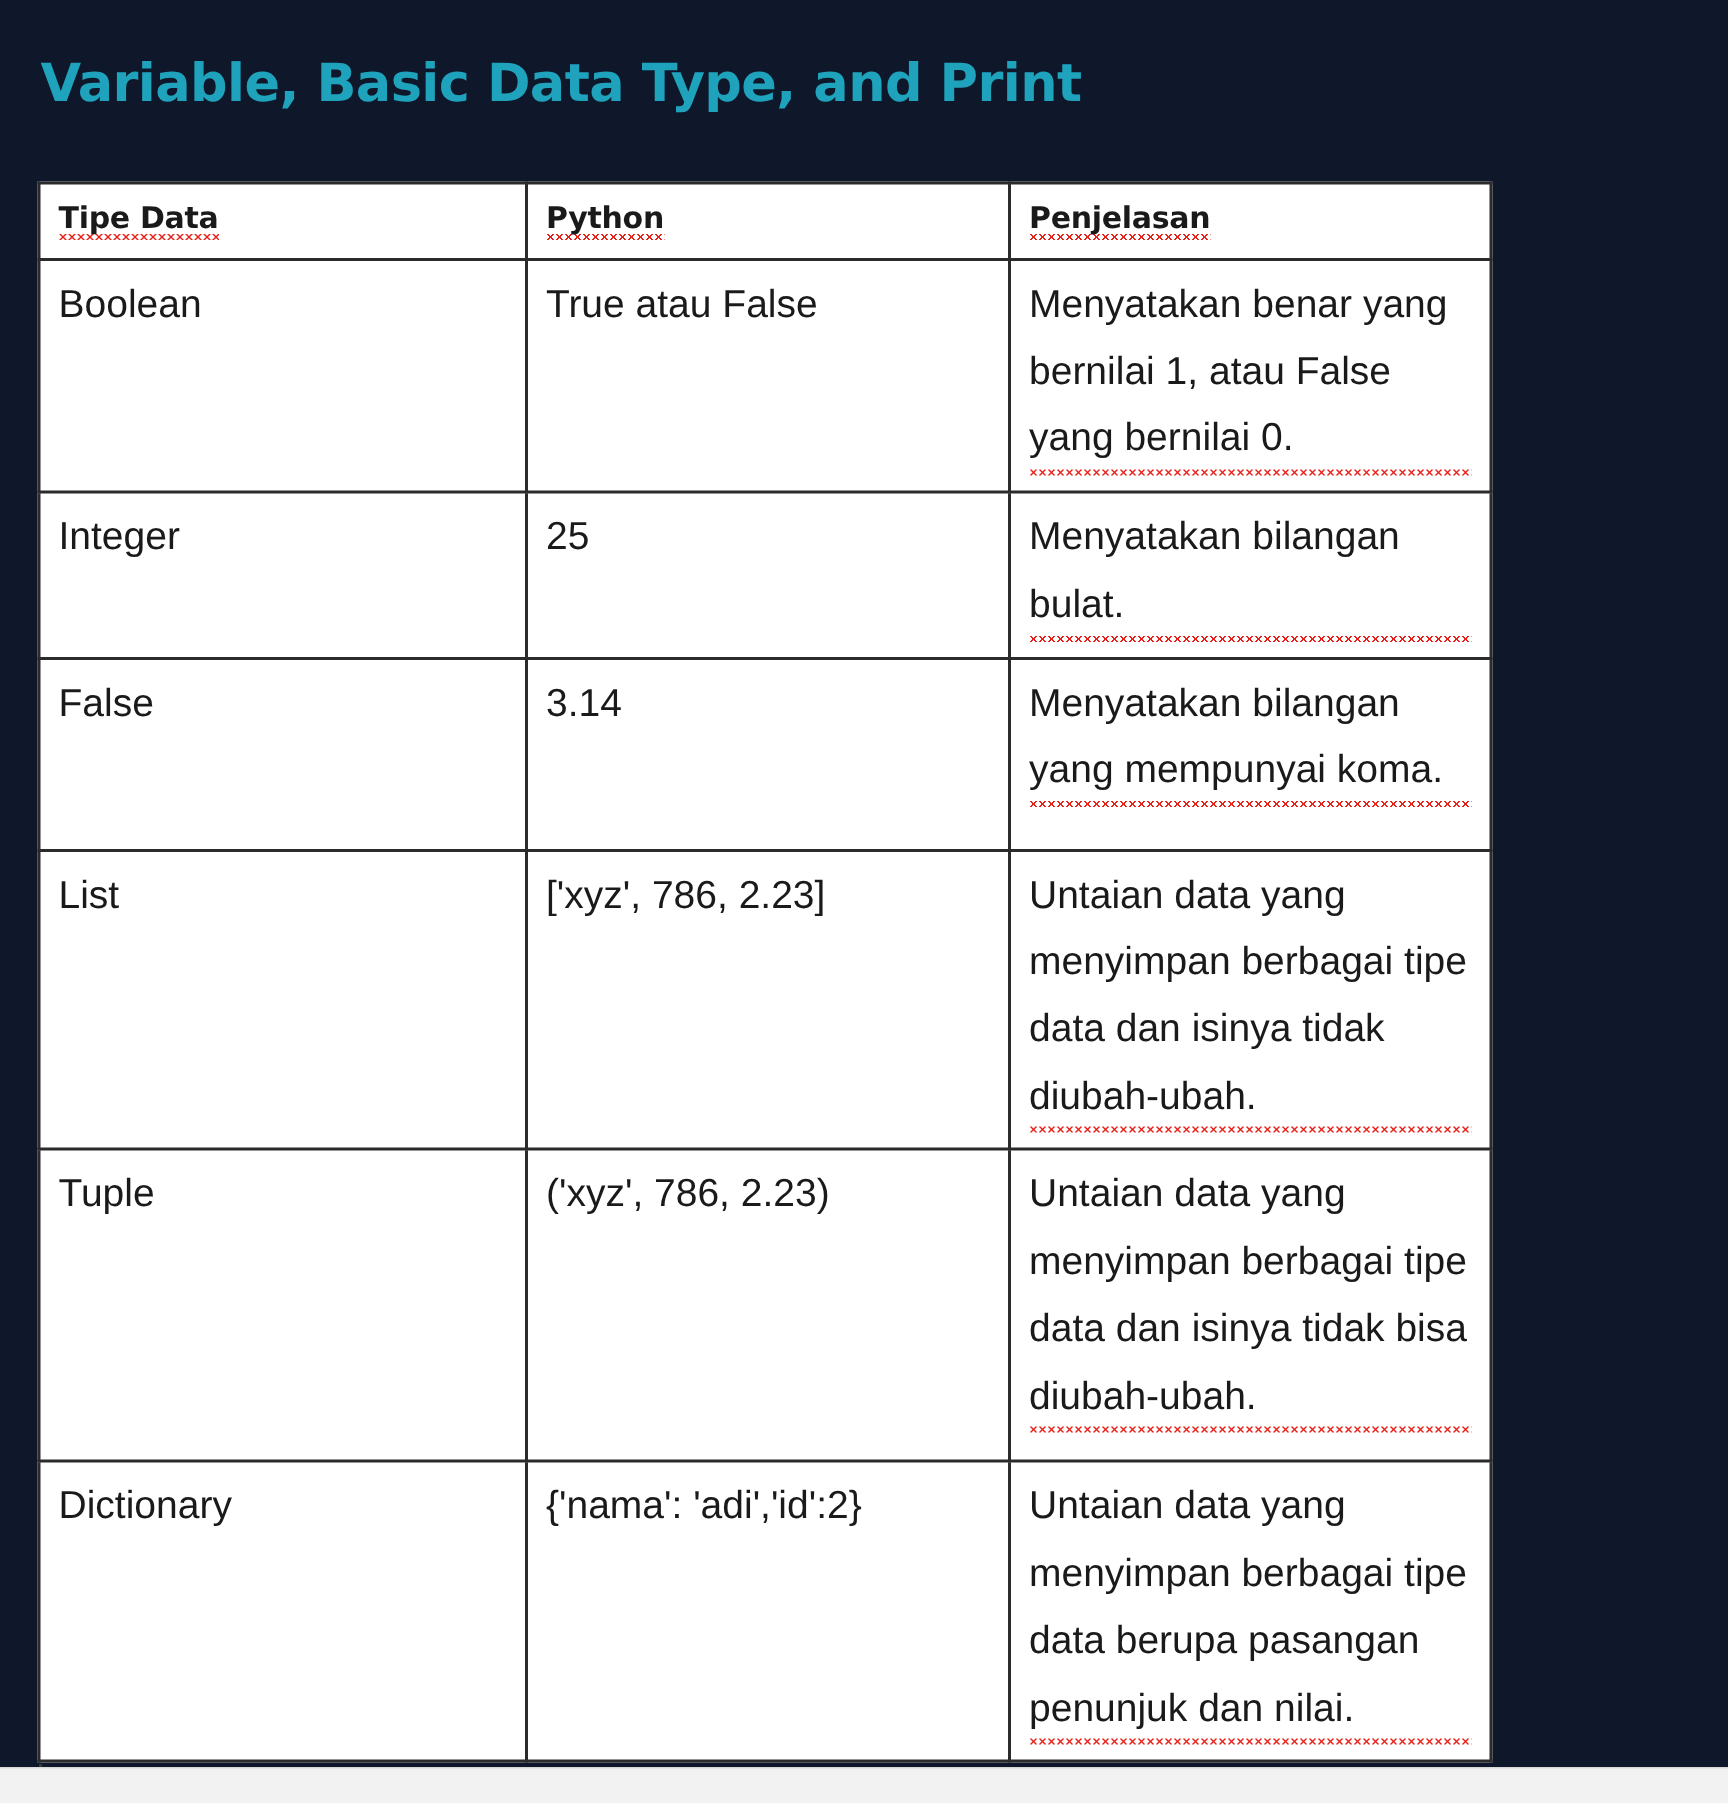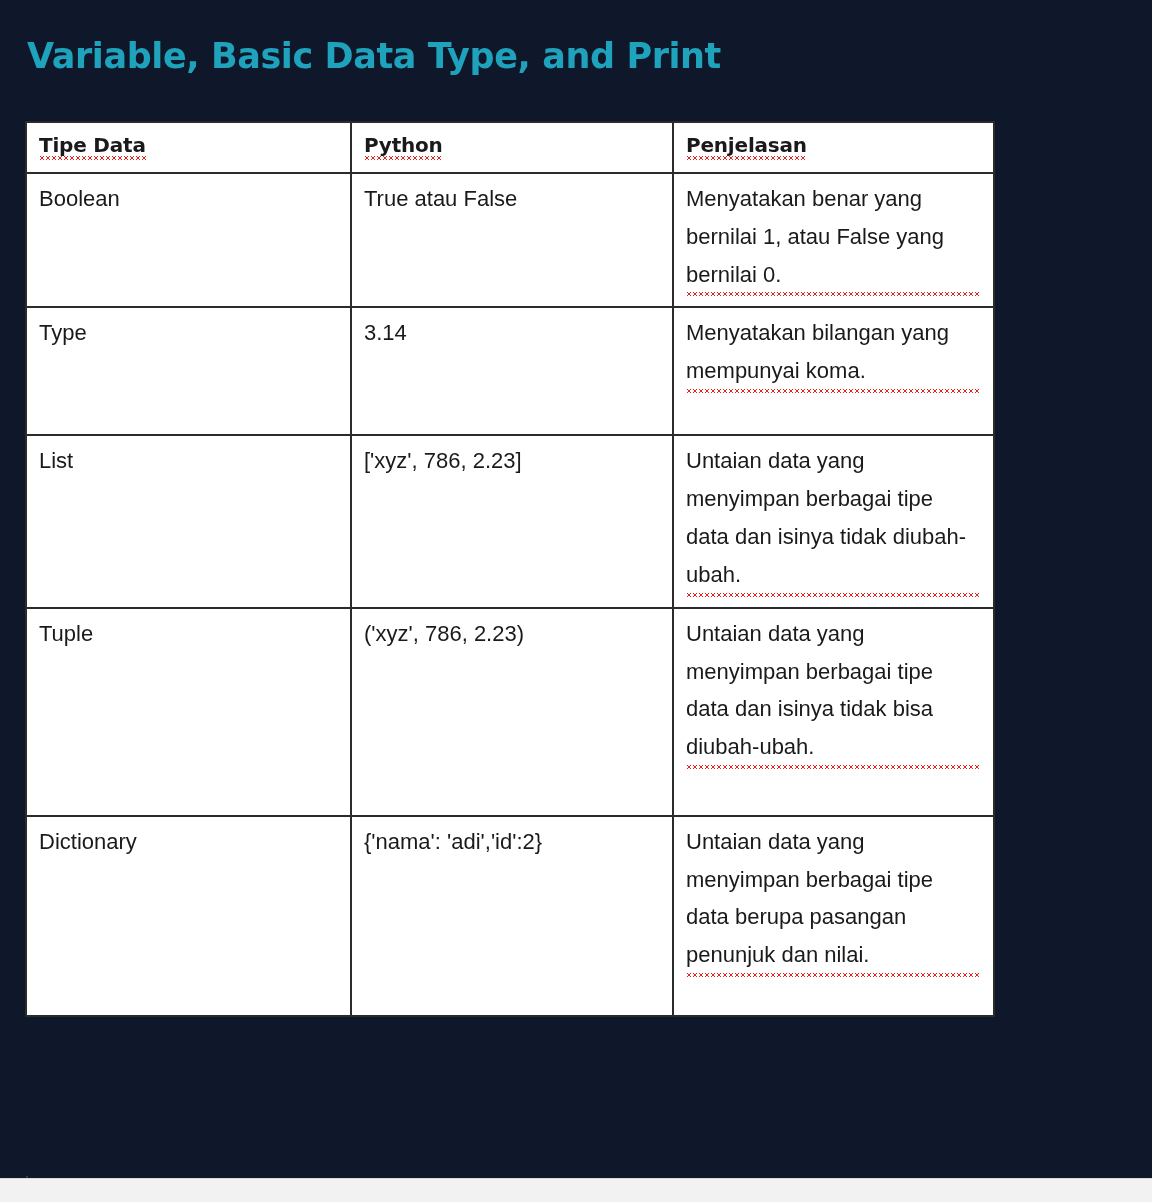--- a/index.html
+++ b/index.html
@@ -72,21 +72,21 @@
     background: #fff;
   }
   table.datatypes col.c1 { width: 325px; }
   table.datatypes col.c2 { width: 322px; }
   table.datatypes col.c3 { width: 321px; }
 
   table.datatypes td, table.datatypes th {
     border: 2px solid #2b2b2b;
     vertical-align: top;
     padding: 6px 12px 10px 12px;
-    font-size: 22px;
+    font-size: 26px;
     line-height: 1.72;
     color: #1a1a1a;
     text-align: left;
     font-weight: normal;
     font-family: "Liberation Sans", sans-serif;
   }
   table.datatypes thead th {
     font-weight: bold;
     font-size: 20px;
     padding-top: 5px;
@@ -158,24 +158,35 @@
           </td>
           <td>
             <span class="cell-text">True atau False</span>
           </td>
           <td>
             <span class="cell-text sq">Menyatakan benar yang bernilai 1, atau False yang bernilai 0.</span>
           </td>
         </tr>
 
 
+        <tr class="r-int">
+          <td>
+            <span class="cell-text">Integer</span>
+          </td>
+          <td>
+            <span class="cell-text">25</span>
+          </td>
+          <td>
+            <span class="cell-text sq">Menyatakan bilangan bulat.</span>
+          </td>
+        </tr>
 
         <tr class="r-float">
           <td>
-            <span class="cell-text">Type</span>
+            <span class="cell-text">False</span>
           </td>
           <td class="offset-1">
             <span class="cell-text">3.14</span>
           </td>
           <td>
             <span class="cell-text sq">Menyatakan bilangan yang mempunyai koma.</span>
           </td>
         </tr>
 
         <tr class="r-list">

